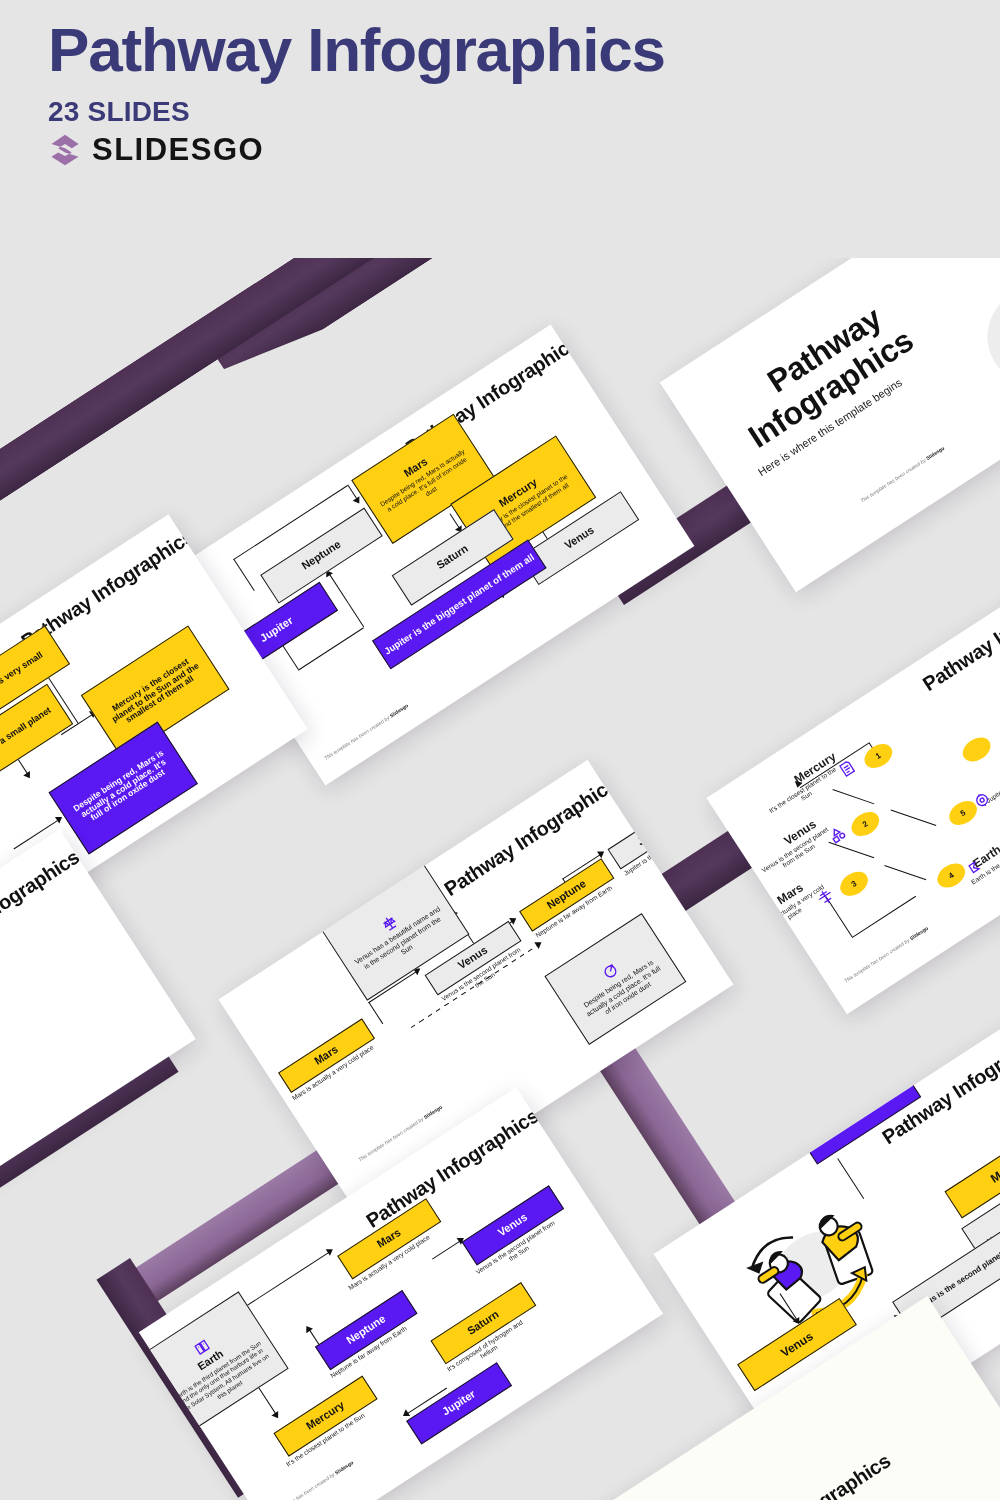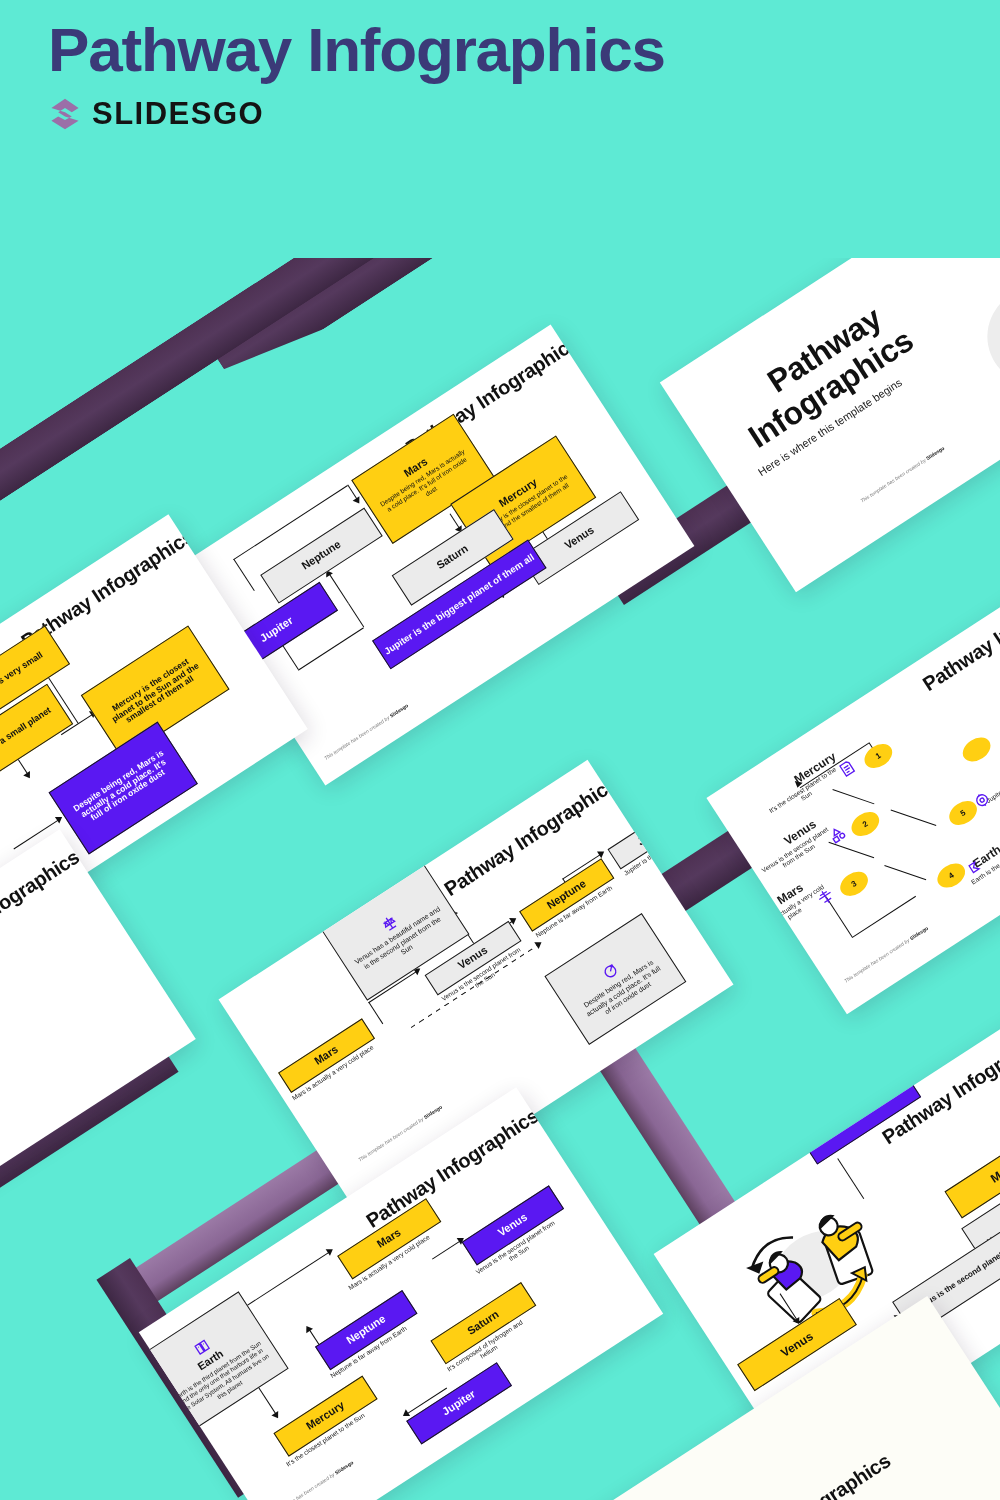--- a/index.html
+++ b/index.html
@@ -6,21 +6,21 @@
   html, body {
     margin: 0; padding: 0;
     width: 1000px; height: 1500px;
     background: #ffffff;
     font-family: "Liberation Sans", sans-serif;
     overflow: hidden;
   }
   #page {
     position: relative;
     width: 1000px; height: 1500px;
-    background: #5eead4;
+    background: #e5e5e5;
     overflow: hidden;
   }
 
   
   .header { position: absolute; left: 48px; top: 18px; width: 880px; }
   .hdr-title {
     font-size: 62px; font-weight: 700; letter-spacing: -1.2px;
     color: #3b3a78; line-height: 1.04; margin: 0 0 14px 0;
     white-space: nowrap;
   }
@@ -123,20 +123,21 @@
 
   .ell { position: absolute; background: #ededed; border-radius: 50%; }
 </style>
 </head>
 <body>
 
 <div id="page">
 
   <div class="header">
     <h1 class="hdr-title">Pathway Infographics</h1>
+    <div class="hdr-slides">23 SLIDES</div>
     <div class="brand">
       <span class="brand-mark">
         <svg viewBox="0 0 40 40" width="34" height="34" aria-hidden="true">
           <path d="M20 2 L36 13 L28 18 L20 13 L12 18 L20 23 L36 28 L20 38 L4 28 L12 23 L20 27 L28 23 L20 18 L4 13 Z" fill="#9b6fa8"></path>
         </svg>
       </span>
       <span class="brand-name">SLIDESGO</span>
     </div>
   </div>
 

